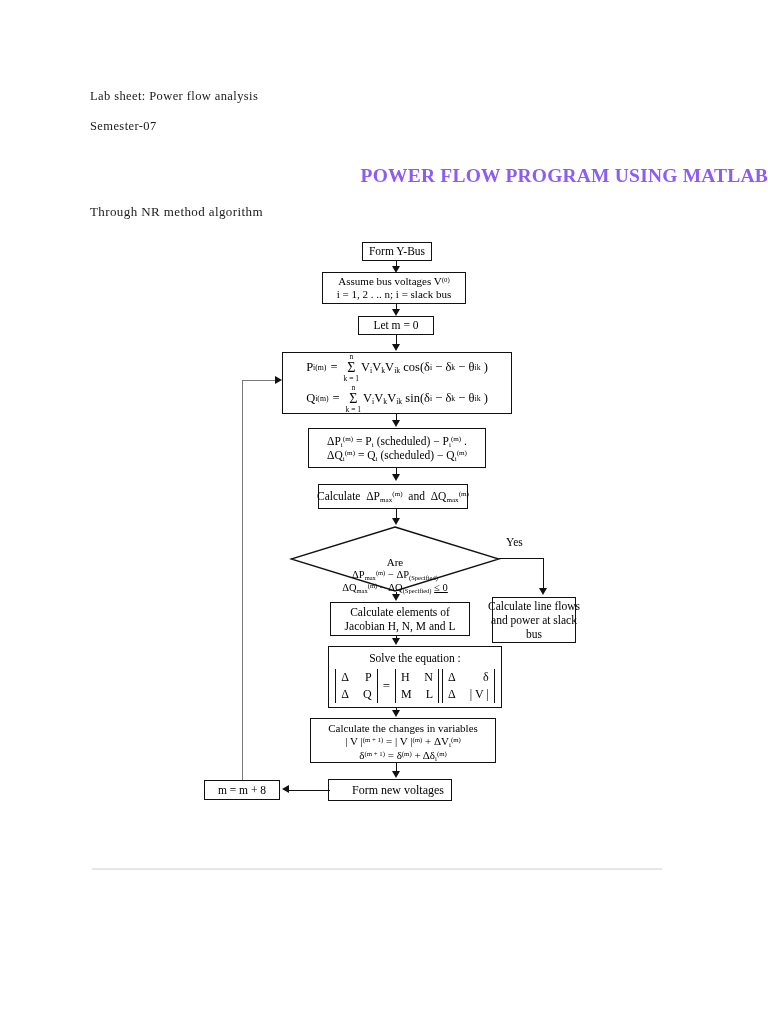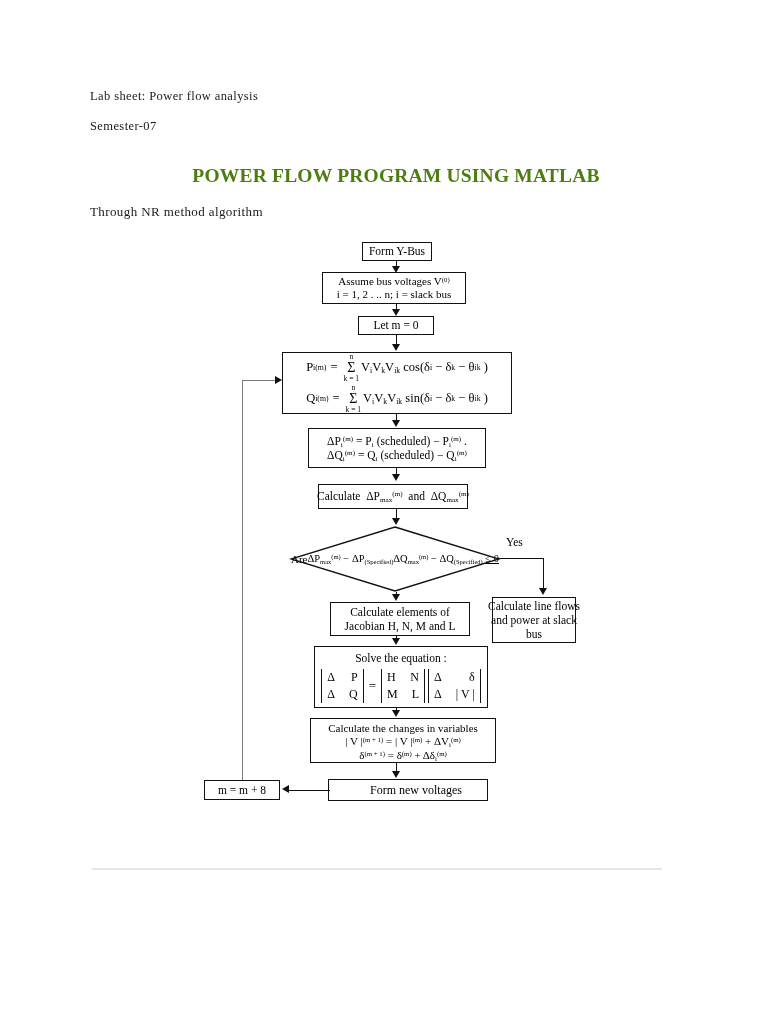--- a/index.html
+++ b/index.html
@@ -31,26 +31,26 @@
     color: #1a1a1a;
     white-space: nowrap;
   }
   #hdr1 { left: 90px; top: 89px; }
   #hdr2 { left: 90px; top: 119px; }
   #subtitle { left: 90px; top: 204px; font-size: 13px; }
   #doc-title {
     position: absolute;
     left: 0; right: 0;
     top: 165px;
-    text-align: center;
+    text-align: right;
     font-family: "Liberation Serif", serif;
     font-weight: bold;
     font-size: 19.5px;
     letter-spacing: 0.2px;
-    color: #4d7c0f;
+    color: #8b5cf6;
     padding-left: 24px;
   }
   
   #flow {
     position: absolute;
     left: 0; top: 0;
     width: 768px;
     height: 1024px;
   }
   .node {
@@ -73,23 +73,23 @@
   sup { vertical-align: 0.5em; }
 
   
   #n-ybus      { left: 362px; top: 242px; width: 70px;  height: 19px; font-size: 11.5px; }
   #n-assume    { left: 322px; top: 272px; width: 144px; height: 32px; font-size: 11px; }
   #n-letm      { left: 358px; top: 316px; width: 76px;  height: 19px; font-size: 11.5px; }
   #n-pq        { left: 282px; top: 352px; width: 230px; height: 62px; font-size: 12.5px; }
   #n-delta     { left: 308px; top: 428px; width: 178px; height: 40px; font-size: 11.5px; }
   #n-calcmax   { left: 318px; top: 484px; width: 150px; height: 25px; font-size: 11.5px; }
   #n-jacob     { left: 330px; top: 602px; width: 140px; height: 34px; font-size: 11.5px; }
-  #n-solve     { left: 314px; top: 646px; width: 174px; height: 62px; font-size: 11.5px; }
+  #n-solve     { left: 328px; top: 646px; width: 174px; height: 62px; font-size: 11.5px; }
   #n-changes   { left: 310px; top: 718px; width: 186px; height: 45px; font-size: 11px; justify-content: flex-end; }
-  #n-formnew   { left: 328px; top: 779px; width: 160px; height: 22px; font-size: 12px; padding-left: 16px; }
+  #n-formnew   { left: 328px; top: 779px; width: 124px; height: 22px; font-size: 12px; padding-left: 16px; }
   #n-mplus     { left: 204px; top: 780px; width: 76px;  height: 20px; font-size: 11.5px; }
   #n-lineflow  { left: 492px; top: 597px; width: 84px; height: 46px; font-size: 11.5px; }
 
   
   .mat-row { display: flex; align-items: center; justify-content: center; gap: 3px; margin-top: 3px; }
   .brk {
     display: inline-flex;
     flex-direction: column;
     justify-content: center;
     padding: 0 5px;
@@ -117,22 +117,22 @@
   .eqline { display: flex; align-items: center; justify-content: center; white-space: nowrap; }
 
   
   #n-decision {
     position: absolute;
     left: 289px; top: 526px;
     width: 212px; height: 66px;
   }
   #n-decision .dtext {
     position: absolute;
-    left: 0; top: 0; width: 212px; height: 66px;
-    display: flex; flex-direction: row; align-items: center; justify-content: center;
+    left: 0; top: 16px; width: 212px; height: 66px;
+    display: flex; flex-direction: column; align-items: center; justify-content: center;
     font-family: "Liberation Serif", serif;
     font-size: 10.5px;
     line-height: 1.25;
     text-align: left;
   }
   #n-decision .dtext .are { font-size: 11px; margin-bottom: -1px; }
 
   
   .ln-v, .ln-h {
     position: absolute;

